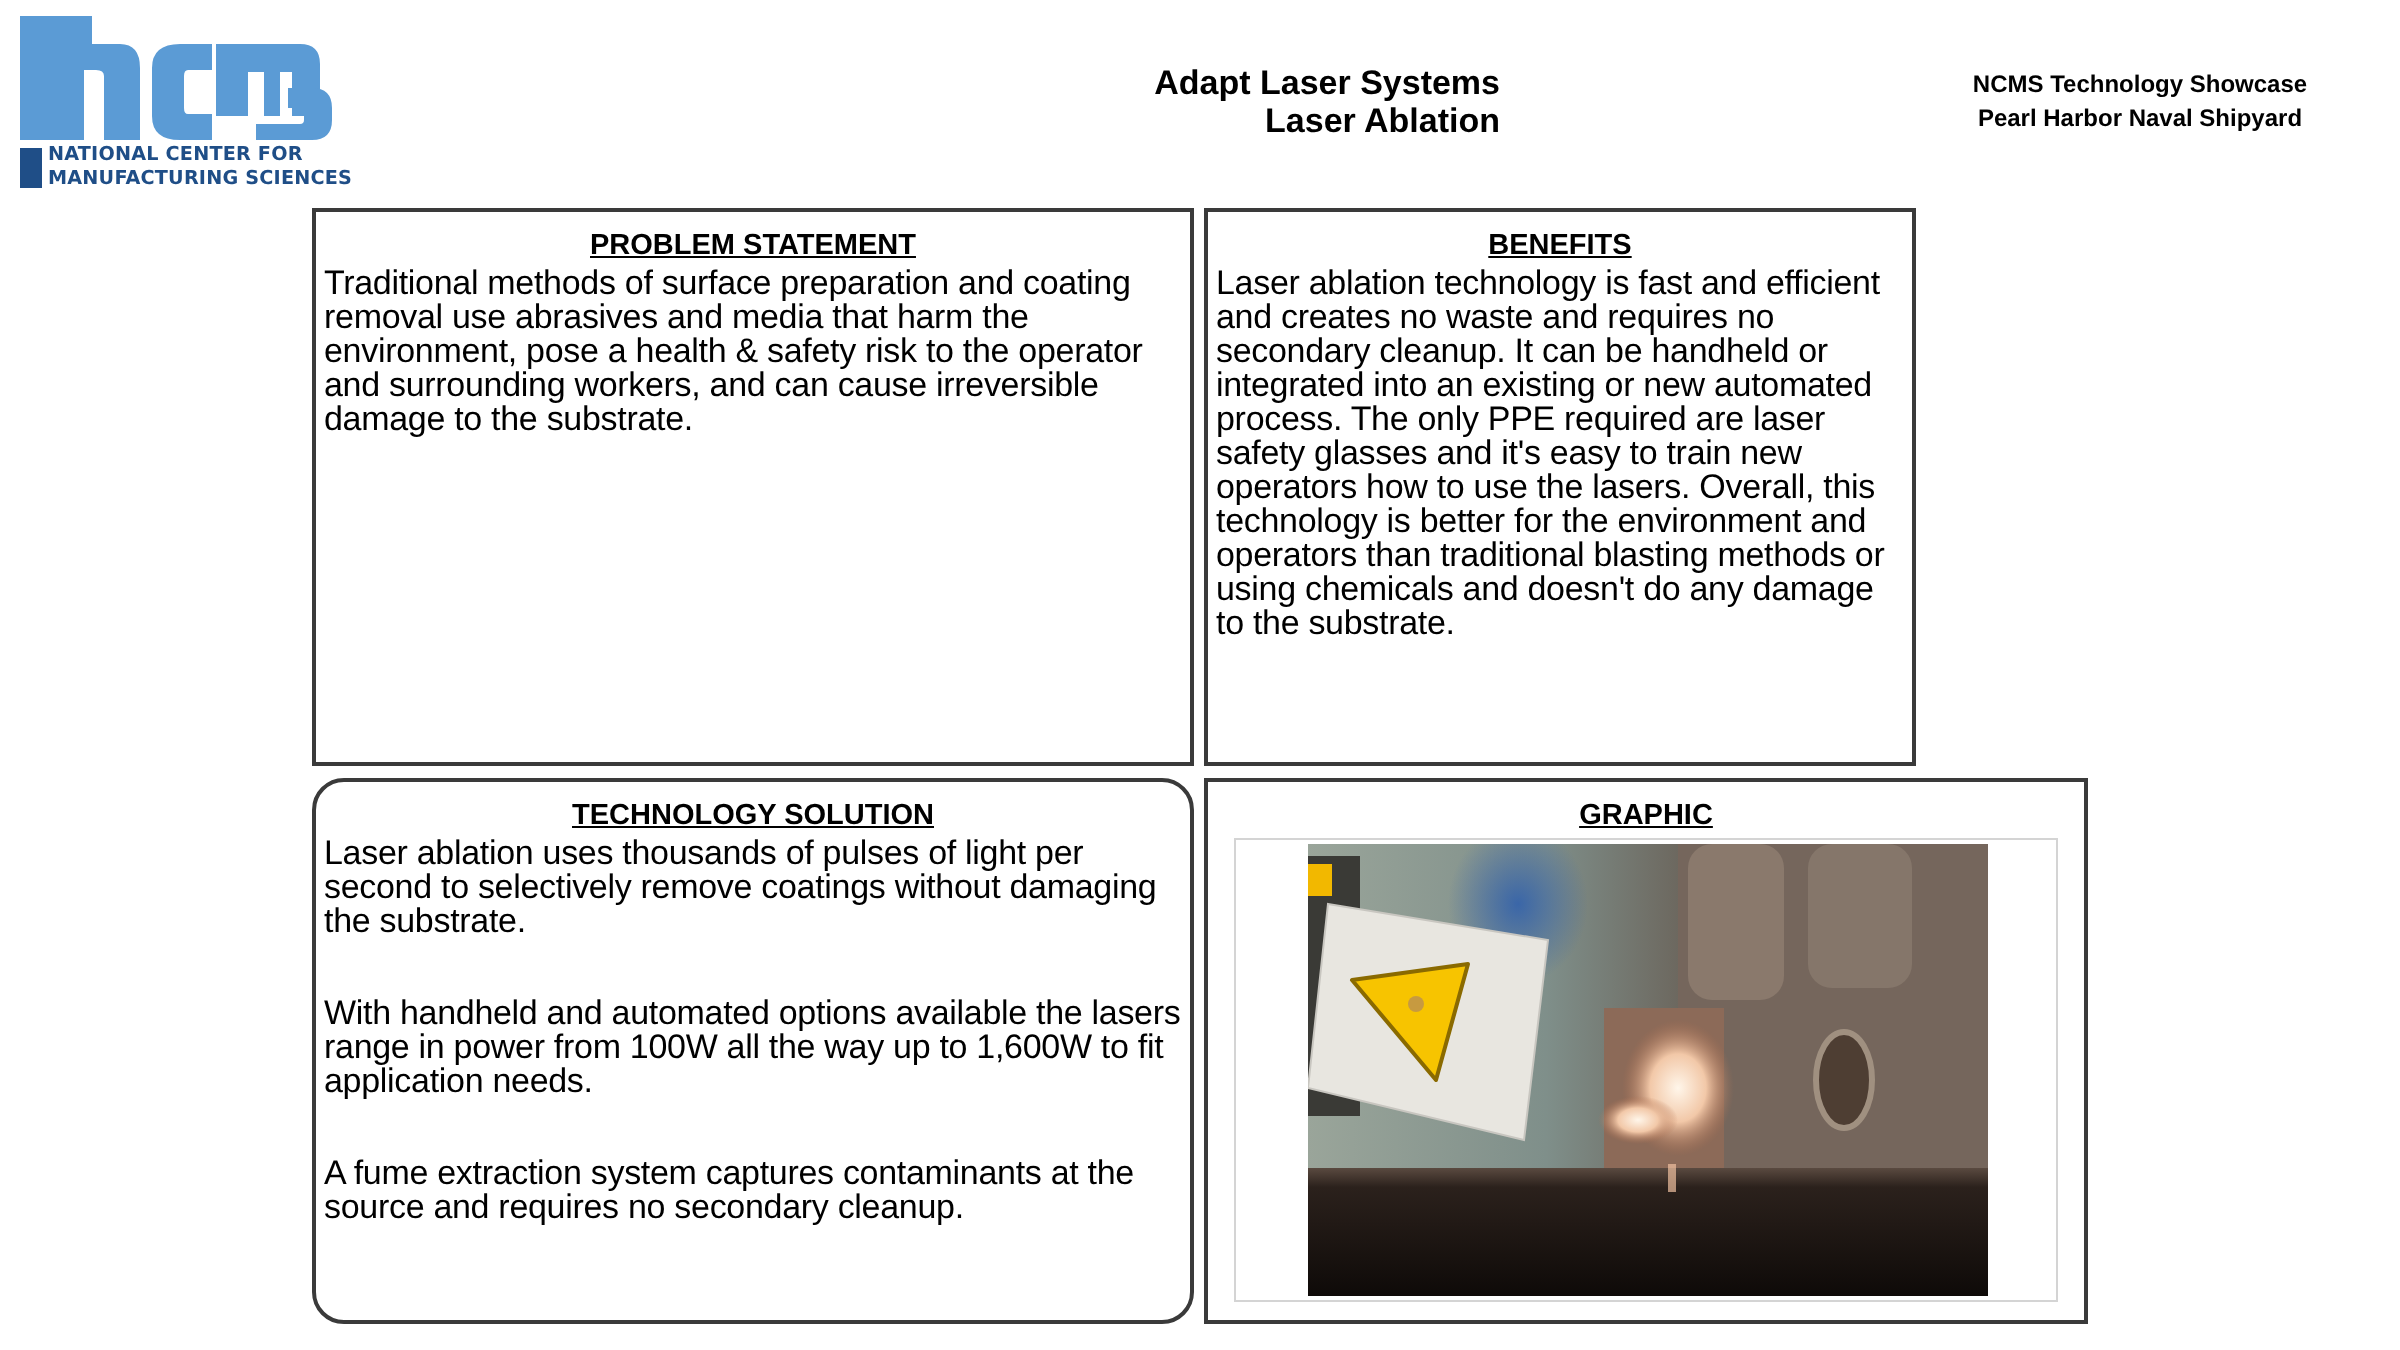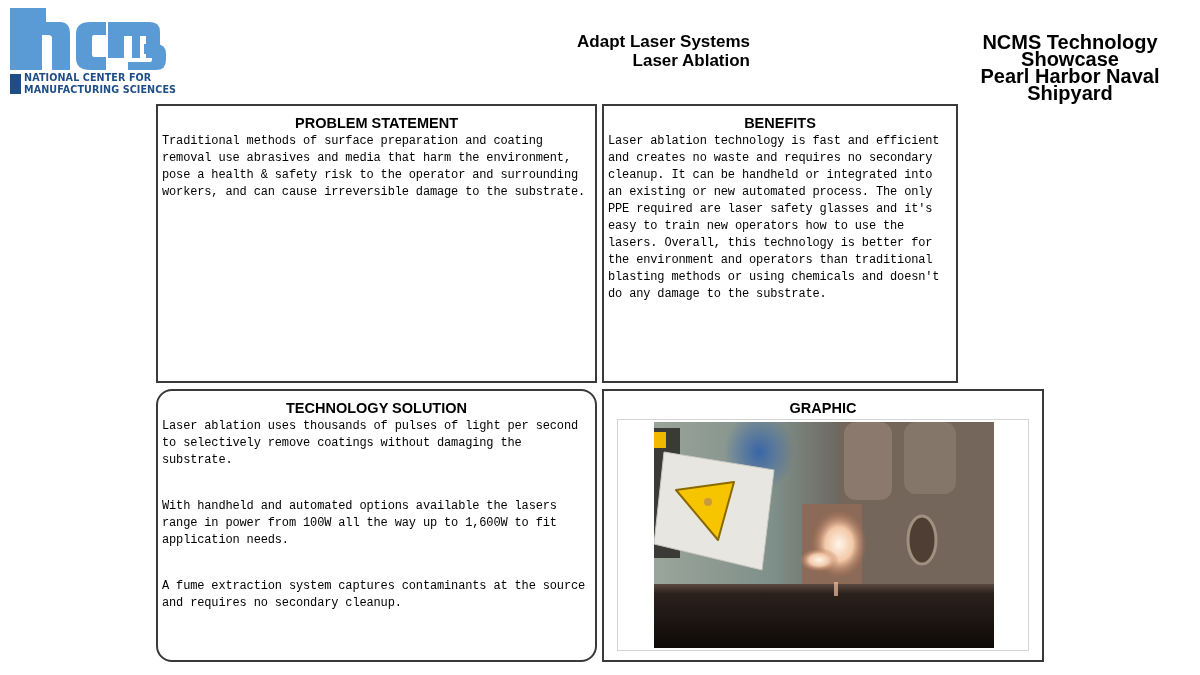--- a/index.html
+++ b/index.html
@@ -7,31 +7,31 @@
     body { position: relative; font-family: "Liberation Sans", sans-serif; color: #000; }
 
     
     .logo { position: absolute; left: 10px; top: 8px; width: 165px; height: 90px; }
     .logo svg { display: block; }
     .logo-text { position: absolute; left: 14px; top: 64px; font-family: "DejaVu Sans", sans-serif; font-weight: bold; font-size: 9.6px; line-height: 11.5px; color: #1f4e87; letter-spacing: 0.1px; white-space: nowrap; }
     .logo-square { position: absolute; left: 0px; top: 66px; width: 11px; height: 20px; background: #1f4e87; }
 
     
     .title-center { position: absolute; left: 440px; top: 32px; width: 310px; text-align: right; font-weight: bold; font-size: 17px; line-height: 19px; }
-    .title-right { position: absolute; left: 950px; top: 34px; width: 240px; text-align: center; font-weight: bold; font-size: 20px; line-height: 17px; }
+    .title-right { position: absolute; left: 950px; top: 34px; width: 240px; text-align: center; font-weight: bold; font-size: 12px; line-height: 17px; }
 
     
     .box { position: absolute; border: 2px solid #3a3a3a; background: #fff; }
     .box-problem { left: 156px; top: 104px; width: 441px; height: 279px; }
     .box-benefits { left: 602px; top: 104px; width: 356px; height: 279px; }
     .box-solution { left: 156px; top: 389px; width: 441px; height: 273px; border-radius: 16px; }
     .box-graphic { left: 602px; top: 389px; width: 442px; height: 273px; }
 
-    .box-heading { text-align: center; font-weight: bold; font-size: 14.5px; line-height: 17px; margin-top: 9px; }
-    .box-body { font-family: Liberation Mono, monospace; font-size: 12px; line-height: 17px; padding: 0 4px 0 4px; margin-top: 1px; letter-spacing: -0.15px; }
+    .box-heading { text-align: center; font-weight: bold; font-size: 14.5px; line-height: 17px; margin-top: 9px; text-decoration: underline; }
+    .box-body { font-family: Liberation Sans, sans-serif; font-size: 17px; line-height: 17px; padding: 0 4px 0 4px; margin-top: 1px; letter-spacing: -0.15px; }
     .box-body p + p { margin-top: 29px; }
 
     
     .img-frame { position: absolute; left: 13px; top: 28px; width: 412px; height: 232px; border: 1px solid #d4d4d4; background: #fff; }
     .photo { position: absolute; left: 36px; top: 2px; width: 340px; height: 226px; overflow: hidden; background: #2a241f; }
   </style>
 </head>
 <body>
 
 <div class="logo">

